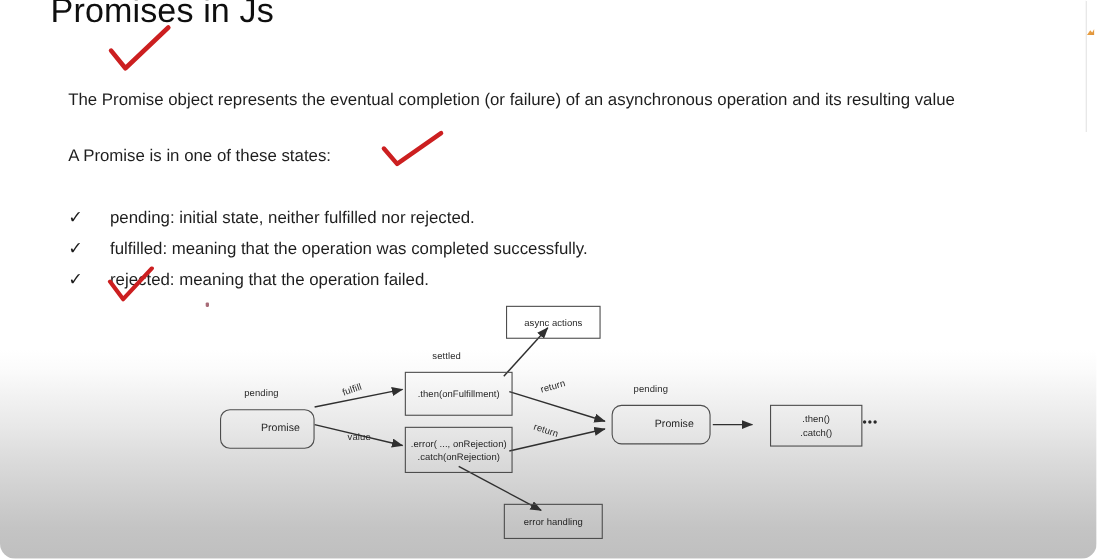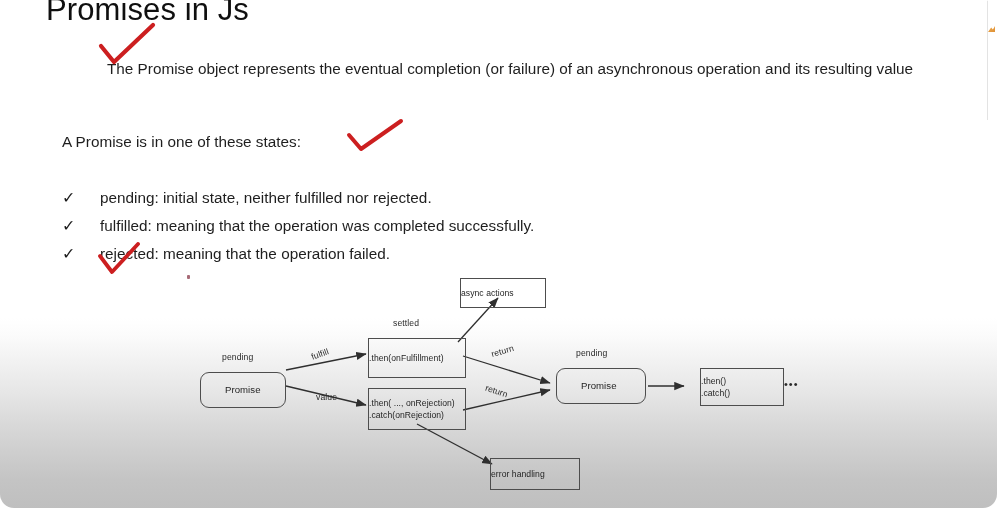--- a/index.html
+++ b/index.html
@@ -45,25 +45,24 @@
     top: -8px;
     font-size: 31px;
     font-weight: 400;
     color: #0f0f0f;
     letter-spacing: 0.1px;
     white-space: nowrap;
   }
   #para1 {
     position: absolute;
     left: 62px;
-    top: 60px;
+    top: 82px;
     font-size: 15.3px;
     color: #1e1e1e;
     white-space: nowrap;
-    margin-left: 45px;
   }
   #para2 {
     position: absolute;
     left: 62px;
     top: 133px;
     font-size: 15.3px;
     color: #1e1e1e;
     white-space: nowrap;
     text-align: center;
   }
@@ -110,21 +109,21 @@
     left: 180px;
     top: 268px;
     width: 640px;
     height: 230px;
   }
   .dbox {
     position: absolute;
     box-sizing: border-box;
     display: flex;
     flex-direction: column;
-    align-items: flex-start;
+    align-items: center;
     justify-content: center;
     background: transparent;
     border: 1.4px solid #4d4d4d;
     color: #1f1f1f;
     font-size: 8.6px;
     line-height: 1.45;
     text-align: center;
     letter-spacing: 0.05px;
   }
   .dbox.rounded {
@@ -237,38 +236,38 @@
 
       <div class="dbox" style="left:280px; top:10px; width:86px; height:30px;">
         <span>async actions</span>
       </div>
 
       <div class="dbox" style="left:188px; top:70px; width:98px; height:40px;">
         <span>.then(onFulfillment)</span>
       </div>
 
       <div class="dbox" style="left:188px; top:120px; width:98px; height:42px;">
-        <span>.then( ..., onRejection)</span>
+        <span>.error( ..., onRejection)</span>
         <span>.catch(onRejection)</span>
       </div>
 
       <div class="dbox rounded" style="left:20px; top:104px; width:86px; height:36px;">
         <span>Promise</span>
       </div>
 
       <div class="dbox rounded" style="left:376px; top:100px; width:90px; height:36px;">
         <span>Promise</span>
       </div>
 
       <div class="dbox" style="left:520px; top:100px; width:84px; height:38px;">
         <span>.then()</span>
         <span>.catch()</span>
       </div>
 
-      <div class="dbox" style="left:278px; top:190px; width:90px; height:32px;margin-left:32px;">
+      <div class="dbox" style="left:278px; top:190px; width:90px; height:32px;">
         <span>error handling</span>
       </div>
 
       <div class="dlabel" style="left:42px; top:84px;">pending</div>
       <div class="dlabel" style="left:396px; top:80px;">pending</div>
       <div class="dlabel" style="left:213px; top:50px;">settled</div>
       <div class="dlabel rot-a" style="left:131px; top:81px;">fulfill</div>
       <div class="dlabel" style="left:136px; top:124px;">value</div>
       <div class="dlabel rot-b" style="left:311px; top:78px;">return</div>
       <div class="dlabel rot-c" style="left:305px; top:118px;">return</div>

